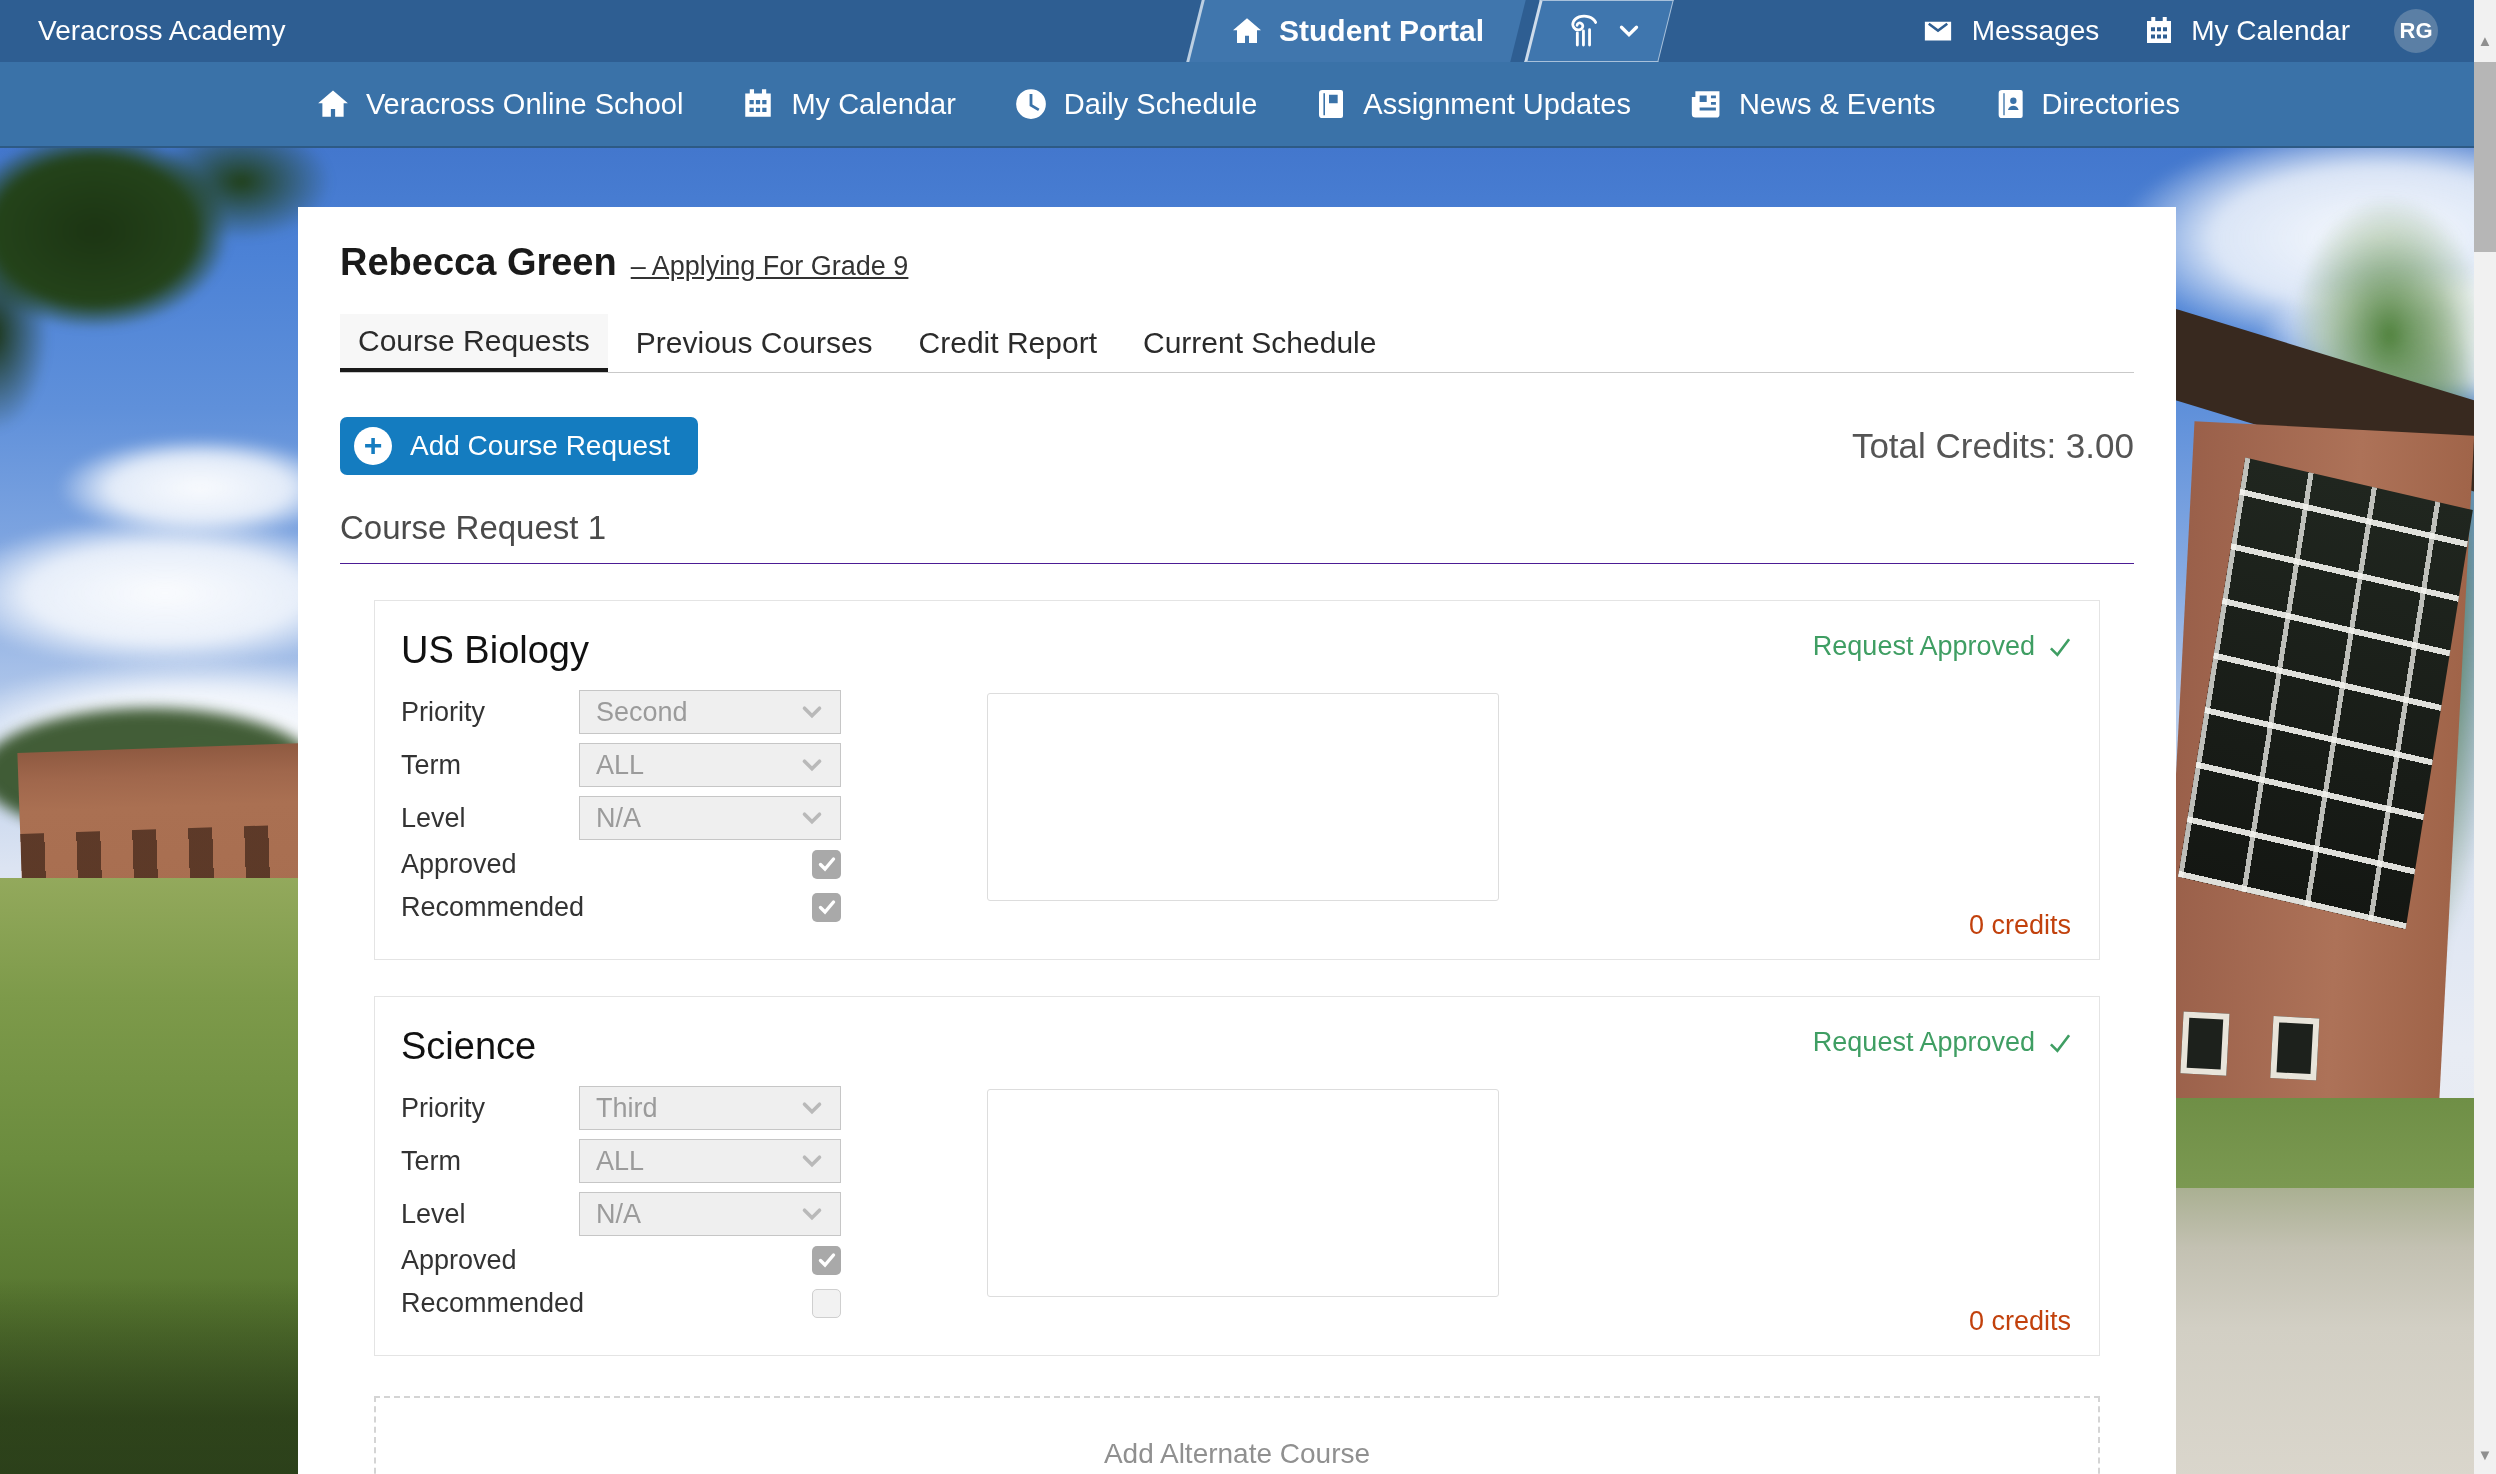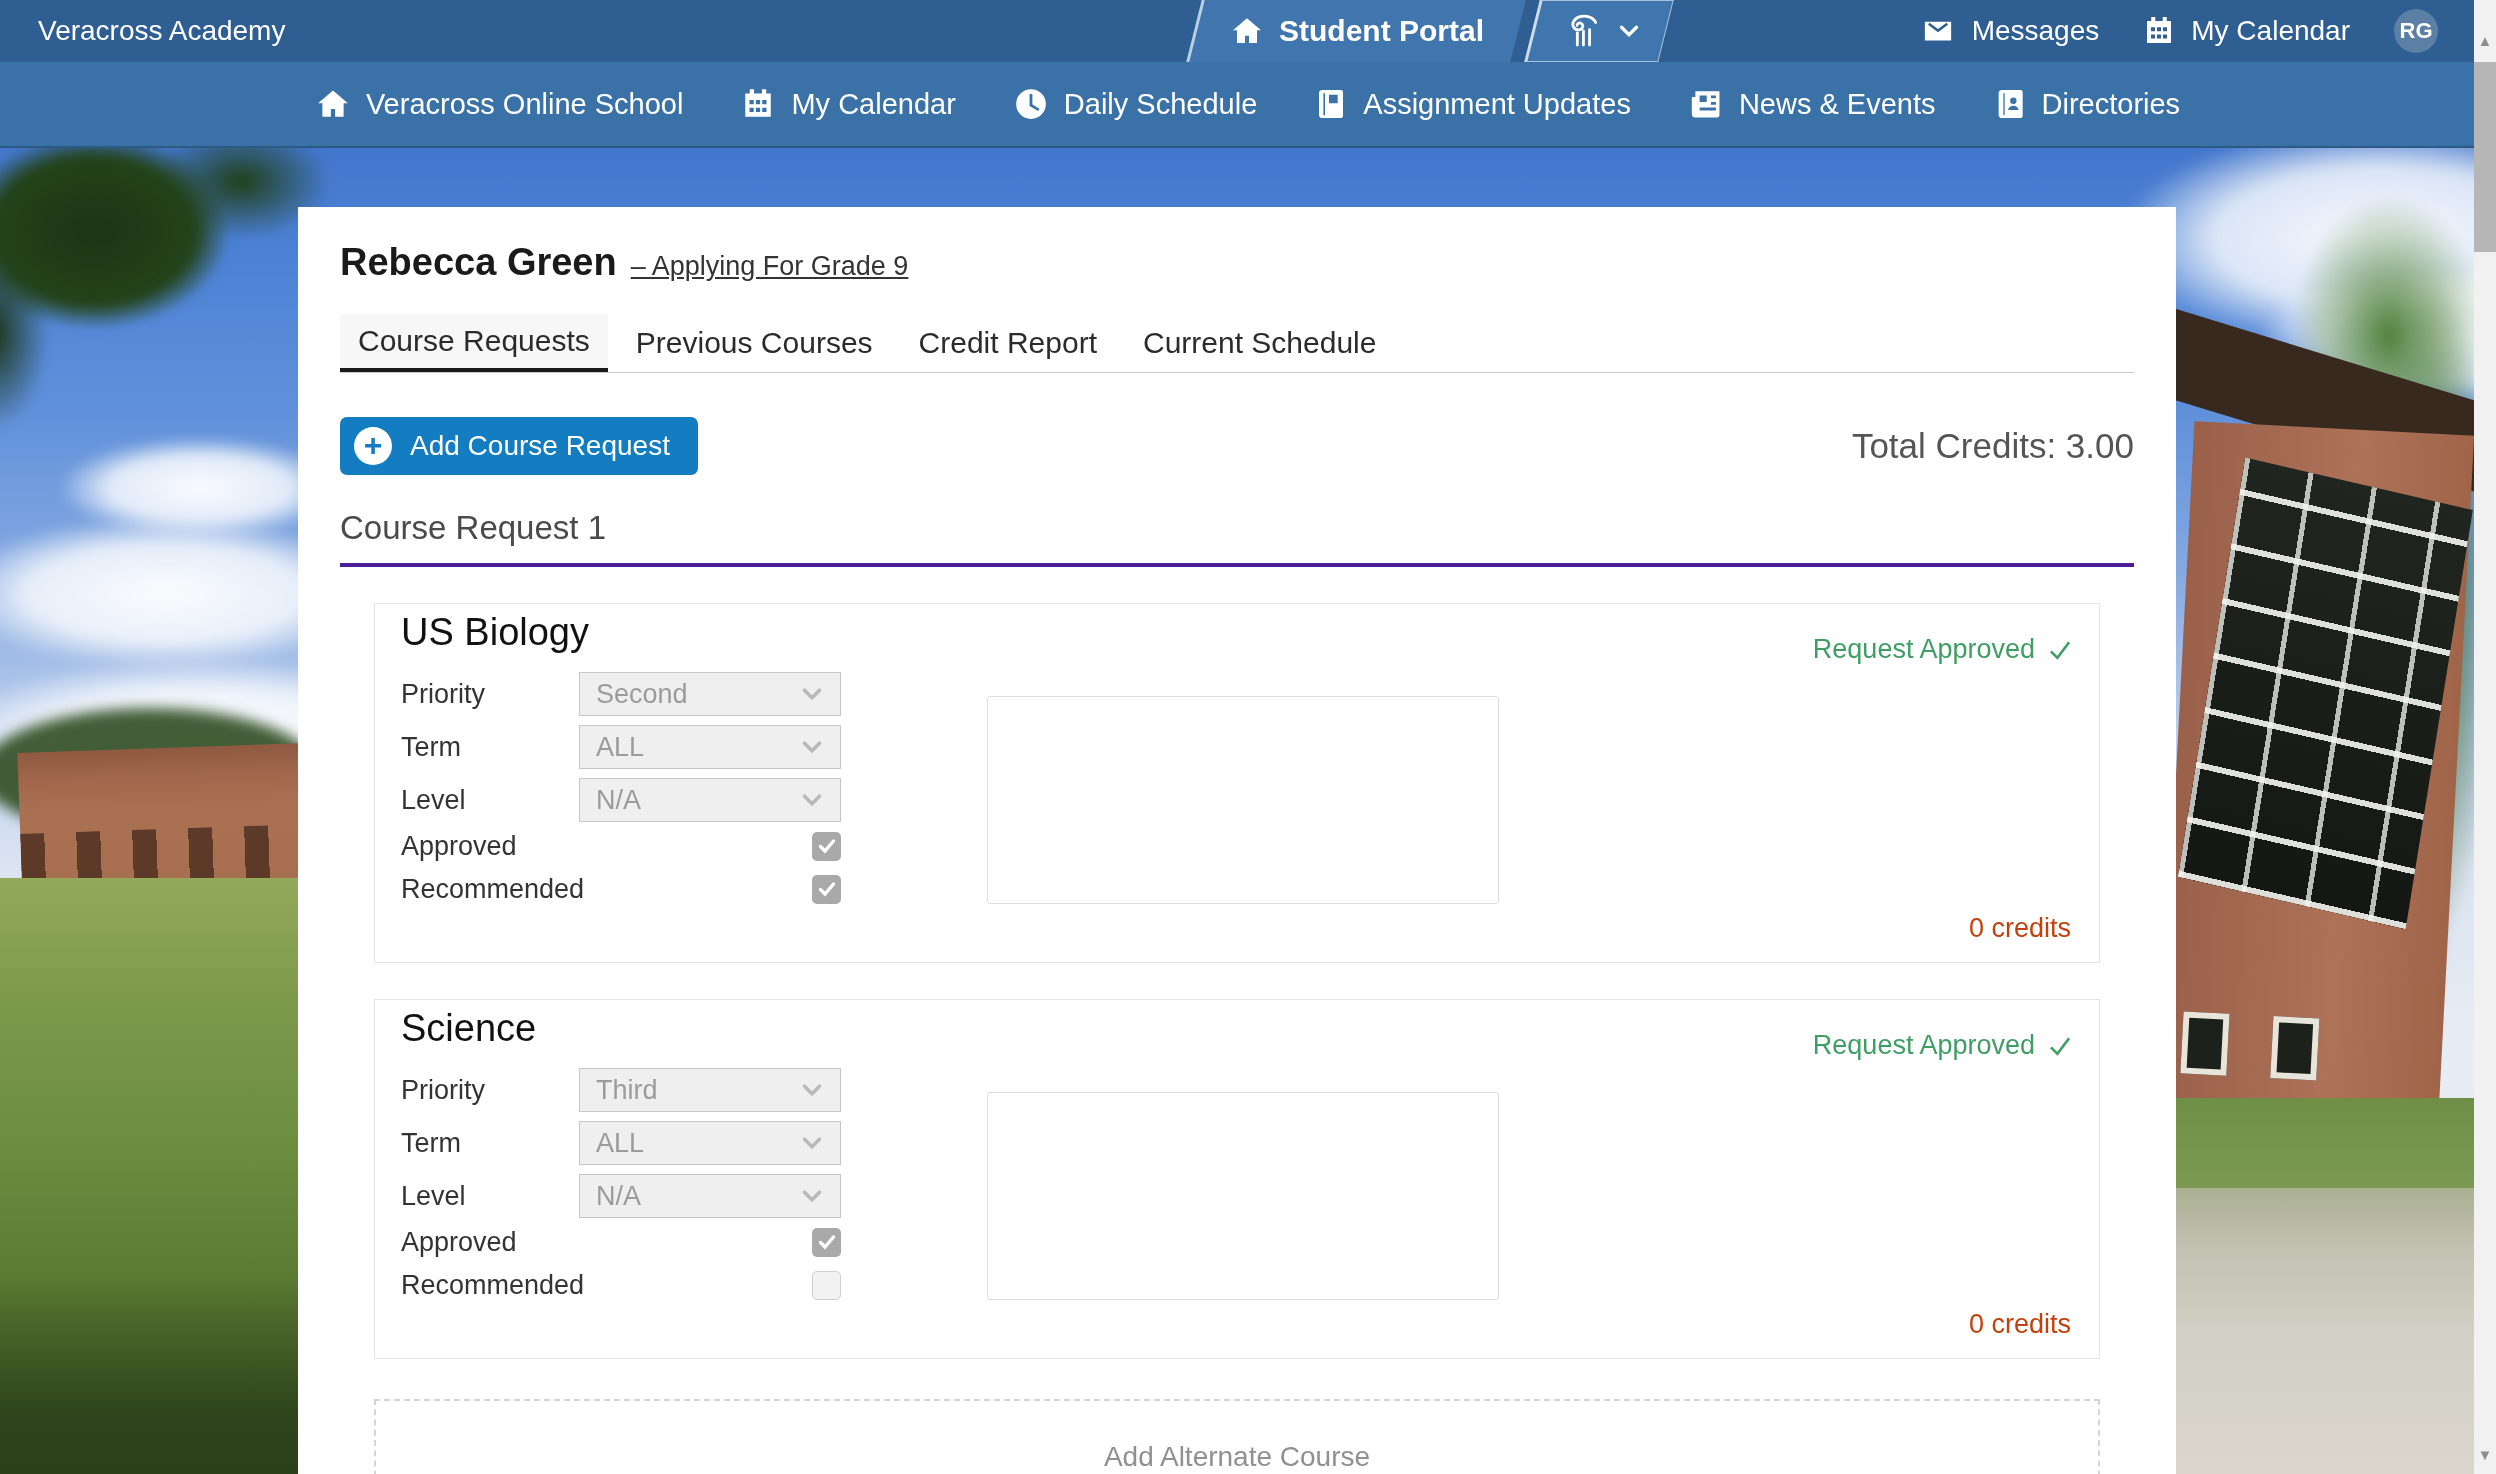--- a/index.html
+++ b/index.html
@@ -94,24 +94,24 @@
   .toolbar { margin-top:44px; display:flex; align-items:center; justify-content:space-between; }
   .add-btn { display:flex; align-items:center; gap:18px; background:#147cc0; border:none;
              color:#fff; font-size:28px; padding:10px 28px 10px 14px; border-radius:7px;
              cursor:pointer; height:58px; font-family:inherit; }
   .plus-circle { width:38px; height:38px; border-radius:50%; background:#fff; color:#147cc0;
                  font-size:32px; font-weight:bold; display:flex; align-items:center;
                  justify-content:center; line-height:1; padding-bottom:3px; }
   .total-credits { font-size:35px; color:#555; font-weight:300; }
 
   .section-title { margin-top:34px; font-size:33px; color:#4a4a4a; font-weight:300;
-                   padding-bottom:16px; border-bottom:4px solid #4c1d95; }
+                   padding-bottom:16px; border-bottom:1px solid #4c1d95; }
 
   .course-card { position:relative; margin:36px 34px 0; border:1px solid #e4e4e4;
-                 background:#fff; height:360px; padding:7px 26px; }
+                 background:#fff; height:360px; padding:28px 26px; }
   .cc-title { font-size:38px; color:#111; font-weight:300; }
   .cc-status { position:absolute; right:26px; top:30px; display:flex; align-items:center;
                gap:12px; font-size:27px; color:#3f9e63; }
   .cc-form { margin-top:18px; width:480px; }
   .frow { display:flex; align-items:center; margin-bottom:9px; }
   .frow.cbrow { margin-bottom:13px; height:30px; }
   .flabel { width:178px; font-size:27px; color:#333; }
   .fctl { width:262px; display:flex; justify-content:flex-end; }
   .sel { width:262px; height:44px; background:#efefef; border:1px solid #c6c6c6; border-radius:0;
          display:flex; align-items:center; justify-content:space-between; padding:0 16px;

